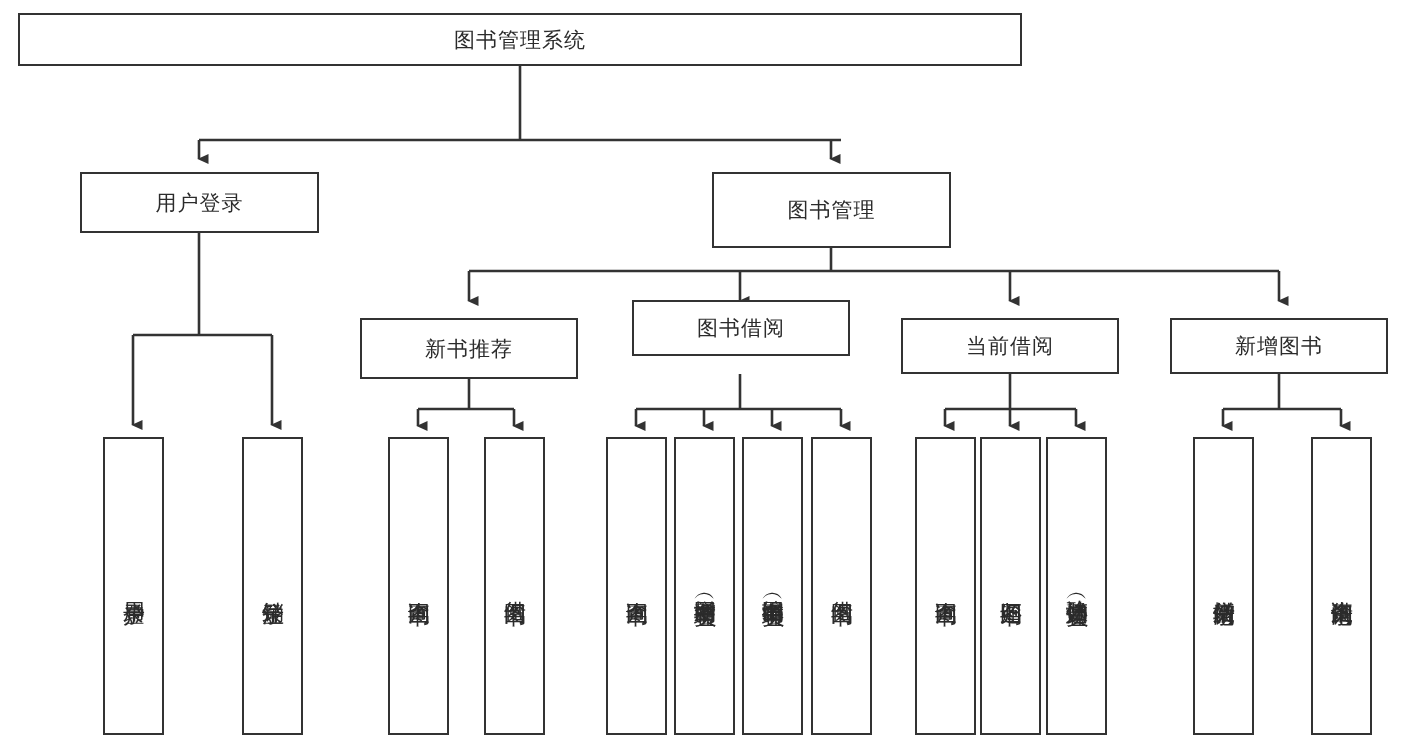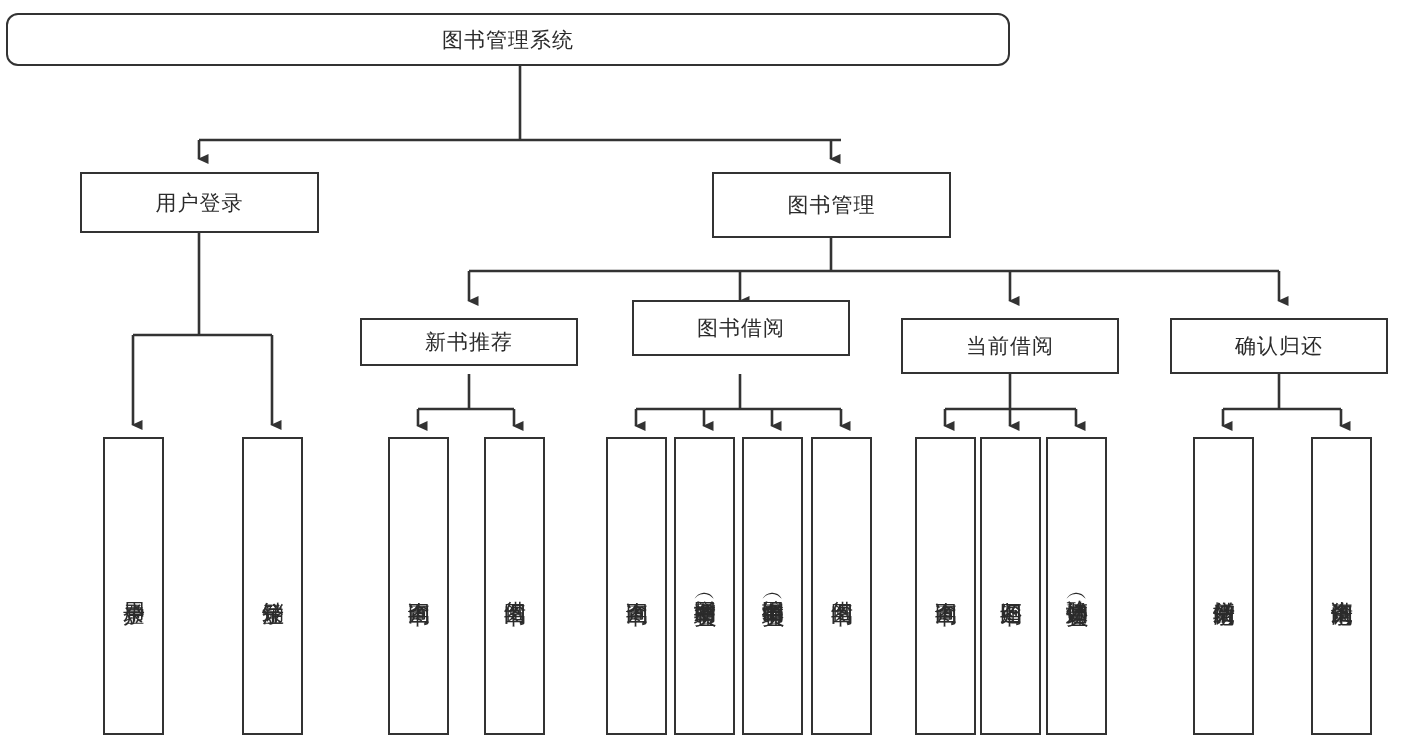--- a/index.html
+++ b/index.html
@@ -105,42 +105,42 @@
       <path d="M1010,409 L1010,426" marker-end="url(#arw)"></path>
       <path d="M1076,409 L1076,426" marker-end="url(#arw)"></path>
 
       <path d="M1279,374 L1279,409"></path>
       <path d="M1223,409 L1341,409"></path>
       <path d="M1223,409 L1223,426" marker-end="url(#arw)"></path>
       <path d="M1341,409 L1341,426" marker-end="url(#arw)"></path>
     </g>
   </svg>
 
-  <div class="node h" style="left:6px;top:13px;width:1004px;height:53px;border-radius:12px;">
+  <div class="node h" style="left:18px;top:13px;width:1004px;height:53px;">
     <span>图书管理系统</span>
   </div>
 
   <div class="node h" style="left:80px;top:172px;width:239px;height:61px;">
     <span>用户登录</span>
   </div>
-  <div class="node h" style="left:712px;top:172px;width:239px;height:66px;">
+  <div class="node h" style="left:712px;top:172px;width:239px;height:76px;">
     <span>图书管理</span>
   </div>
 
-  <div class="node h" style="left:360px;top:318px;width:218px;height:48px;">
+  <div class="node h" style="left:360px;top:318px;width:218px;height:61px;">
     <span>新书推荐</span>
   </div>
   <div class="node h" style="left:632px;top:300px;width:218px;height:56px;">
     <span>图书借阅</span>
   </div>
   <div class="node h" style="left:901px;top:318px;width:218px;height:56px;">
     <span>当前借阅</span>
   </div>
   <div class="node h" style="left:1170px;top:318px;width:218px;height:56px;">
-    <span>确认归还</span>
+    <span>新增图书</span>
   </div>
 
   <div class="node v" style="left:103px;top:437px;width:61px;height:298px;">
     <span class="vtext">用户登录</span>
   </div>
   <div class="node v" style="left:242px;top:437px;width:61px;height:298px;">
     <span class="vtext">注销登录</span>
   </div>
 
   <div class="node v" style="left:388px;top:437px;width:61px;height:298px;">

